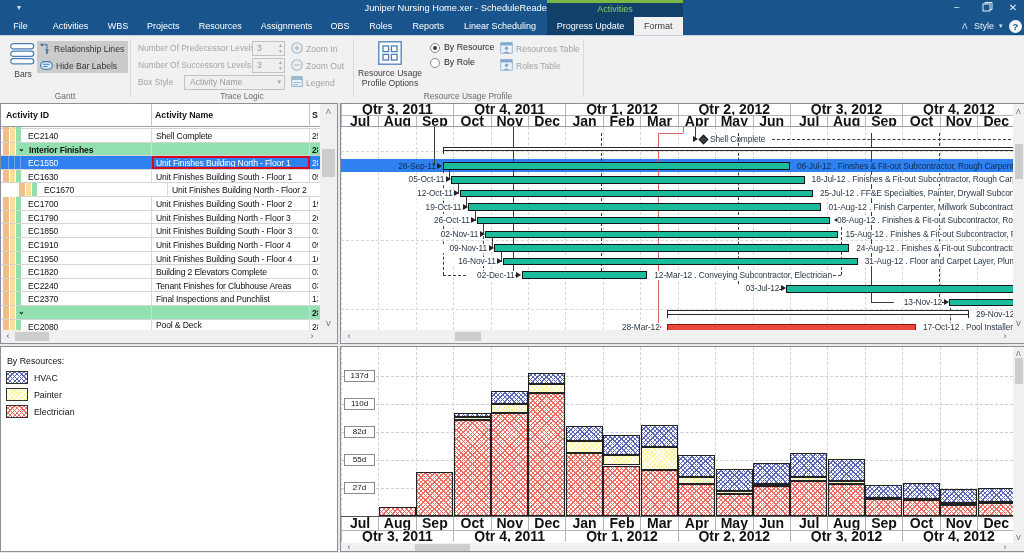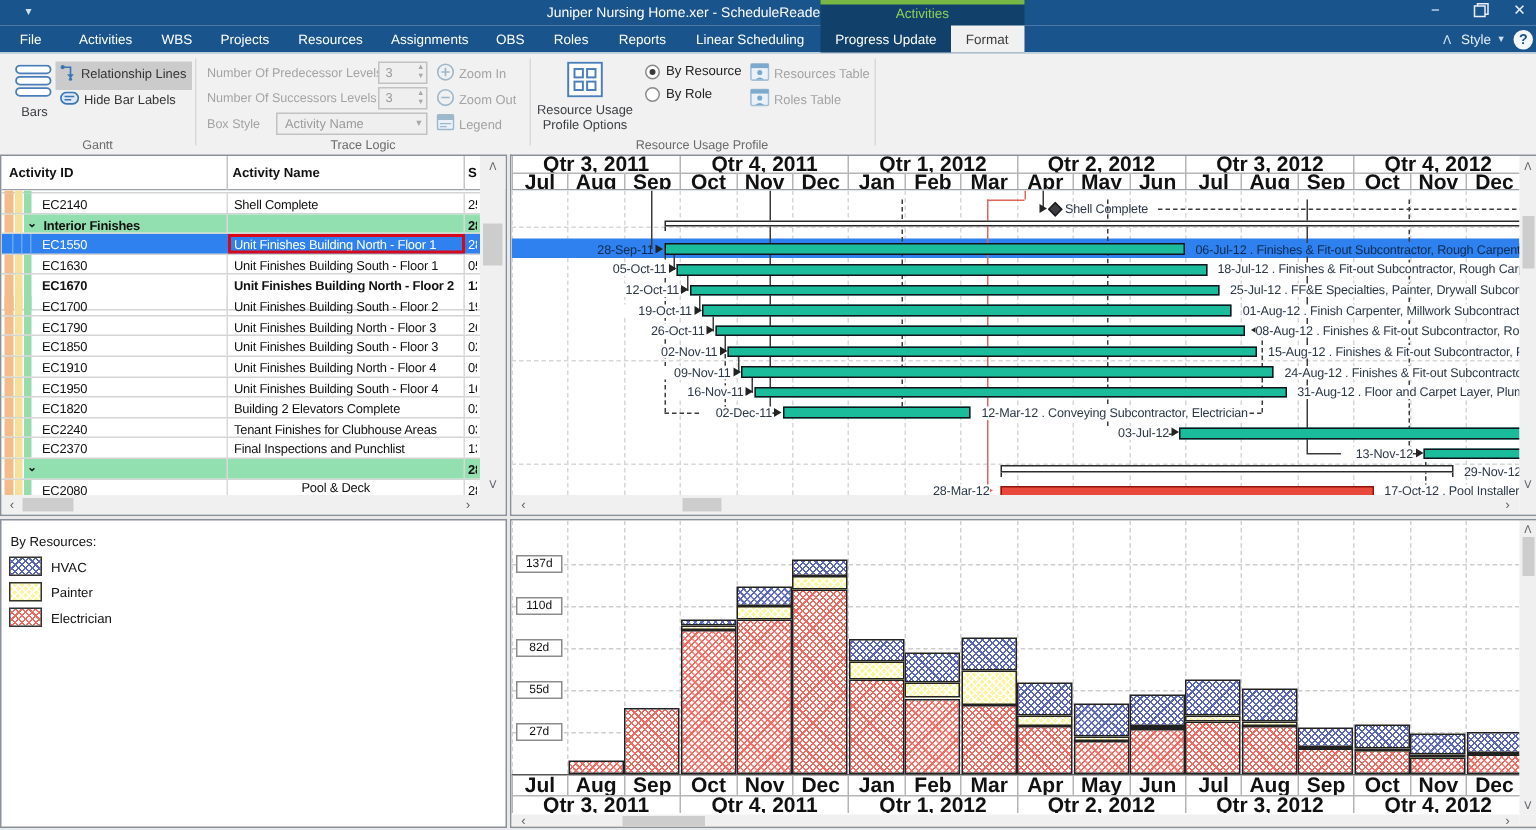--- a/index.html
+++ b/index.html
@@ -27,21 +27,21 @@
   #style-menu{left:974px;top:21px;color:#e6eef6;font-size:9px;z-index:6;}
   #style-caret{left:999px;top:22px;color:#cfe0ee;font-size:7px;z-index:6;}
   #help-btn{left:1009px;top:20px;width:13px;height:13px;border-radius:50%;background:#f5f8fb;
             color:#19538c;font-size:9.5px;font-weight:bold;text-align:center;line-height:13px;z-index:6;}
 
   
   #ribbon{left:0;top:35px;width:1024px;height:68px;background:#f1f1f1;border-top:1px solid #c3d2de;box-sizing:border-box;}
   .rib-sep{position:absolute;top:3px;width:1px;height:58px;background:#d9d9d9;}
   .grouplabel{position:absolute;top:55px;font-size:8.4px;color:#6b6b6b;text-align:center;}
   .bigbtn-label{position:absolute;font-size:8.6px;color:#3b3e42;text-align:center;line-height:10px;}
-  .smallbtn{position:absolute;height:19px;font-size:8.6px;color:#333;}
+  .smallbtn{position:absolute;height:32px;font-size:8.6px;color:#333;}
   .smallbtn .txt{position:absolute;top:3px;white-space:nowrap;}
   .disabled-txt{color:#a3a3a3;}
   .fieldlabel{position:absolute;font-size:8.4px;color:#a4a4a4;}
   .spinbox{position:absolute;width:31px;height:13px;background:#efefef;border:1px solid #c2c2c2;
            font-size:8.6px;color:#9a9a9a;}
   .spinbox .val{position:absolute;left:4px;top:1px;}
   .spin-arrows{position:absolute;right:1px;top:0px;font-size:5px;color:#a8a8a8;line-height:6px;}
   .combo{position:absolute;width:99px;height:13px;background:#efefef;border:1px solid #c2c2c2;
          font-size:8.6px;color:#9a9a9a;}
   .combo .val{position:absolute;left:5px;top:1px;}
@@ -283,21 +283,21 @@
         <div class="abs" style="left: 0px; top: 42.86px; width: 319px; height: 13.62px; border-bottom: 1px solid rgb(212, 212, 212); box-sizing: border-box;">
           <div class="abs" style="left: 2px; top: 0px; width: 5.5px; height: 100%; background: rgb(242, 189, 139);"></div>
           <div class="abs" style="left: 8.5px; top: 0px; width: 5.5px; height: 100%; background: rgb(246, 223, 153);"></div>
           <div class="abs" style="left: 14.5px; top: 0px; width: 5.5px; height: 100%; background: rgb(151, 220, 171);"></div>
           <div class="cell-text" style="left: 27px; top: 2px; width: 120px;">EC1630</div>
           <div class="cell-text" style="left: 155px; top: 2px; width: 152px;">Unit Finishes Building South - Floor 1</div>
           <div class="abs" style="left: 150px; top: 0px; width: 1px; height: 100%; background: rgb(217, 217, 217);"></div>
           <div class="abs" style="left: 308px; top: 0px; width: 1px; height: 100%; background: rgb(217, 217, 217);"></div>
           <div class="cell-text" style="left: 311px; top: 2px; width: 6px;">05-Oct-11</div>
         </div>
-        <div class="abs" style="left: 0px; top: 56.48px; width: 319px; height: 24px; border-bottom: 1px solid rgb(212, 212, 212); box-sizing: border-box; font-weight: bold;">
+        <div class="abs" style="left: 16px; top: 56.48px; width: 319px; height: 14px; border-bottom: 1px solid rgb(212, 212, 212); box-sizing: border-box;">
           <div class="abs" style="left: 2px; top: 0px; width: 5.5px; height: 100%; background: rgb(242, 189, 139);"></div>
           <div class="abs" style="left: 8.5px; top: 0px; width: 5.5px; height: 100%; background: rgb(246, 223, 153);"></div>
           <div class="abs" style="left: 14.5px; top: 0px; width: 5.5px; height: 100%; background: rgb(151, 220, 171);"></div>
           <div class="cell-text" style="left: 27px; top: 2px; width: 120px;">EC1670</div>
           <div class="cell-text" style="left: 155px; top: 2px; width: 152px;">Unit Finishes Building North - Floor 2</div>
           <div class="abs" style="left: 150px; top: 0px; width: 1px; height: 100%; background: rgb(217, 217, 217);"></div>
           <div class="abs" style="left: 308px; top: 0px; width: 1px; height: 100%; background: rgb(217, 217, 217);"></div>
           <div class="cell-text" style="left: 311px; top: 2px; width: 6px;">12-Oct-11</div>
         </div>
         <div class="abs" style="left: 0px; top: 70.1px; width: 319px; height: 13.62px; border-bottom: 1px solid rgb(212, 212, 212); box-sizing: border-box;">
@@ -387,21 +387,21 @@
           <div class="cell-text" style="left: 17px; top: 1px; width: 10px; font-weight: bold; font-size: 8px;">⌄</div>
           <div class="abs" style="left: 150px; top: 0px; width: 1px; height: 100%; background: rgb(217, 217, 217);"></div>
           <div class="abs" style="left: 308px; top: 0px; width: 1px; height: 100%; background: rgb(217, 217, 217);"></div>
           <div class="cell-text" style="left: 311px; top: 2px; width: 6px; font-weight: bold;">28-Mar-12</div>
         </div>
         <div class="abs" style="left: 0px; top: 192.68px; width: 319px; height: 13.62px; border-bottom: 1px solid rgb(212, 212, 212); box-sizing: border-box;">
           <div class="abs" style="left: 2px; top: 0px; width: 5.5px; height: 100%; background: rgb(242, 189, 139);"></div>
           <div class="abs" style="left: 8.5px; top: 0px; width: 5.5px; height: 100%; background: rgb(246, 223, 153);"></div>
           <div class="abs" style="left: 14.5px; top: 0px; width: 5.5px; height: 100%; background: rgb(151, 220, 171);"></div>
           <div class="cell-text" style="left: 27px; top: 2px; width: 120px;">EC2080</div>
-          <div class="cell-text" style="left: 155px; top: 0; width: 136px; margin-left: 45px;">Pool &amp; Deck</div>
+          <div class="cell-text" style="left: 155px; top: 0; width: 136px;">Pool &amp; Deck</div>
           <div class="abs" style="left: 150px; top: 0px; width: 1px; height: 100%; background: rgb(217, 217, 217);"></div>
           <div class="abs" style="left: 308px; top: 0px; width: 1px; height: 100%; background: rgb(217, 217, 217);"></div>
           <div class="cell-text" style="left: 311px; top: 2px; width: 6px;">28-Mar-12</div>
         </div>
       </div>
       <div class="sb" style="left: 319px; top: 0px; width: 17px; height: 226px;">
         <div class="arr" style="left: 0px; top: 3px; width: 17px;">ᐱ</div>
         <div class="thumb" style="left: 2px; top: 45px; width: 13px; height: 28px;"></div>
         <div class="arr" style="left: 0px; top: 215px; width: 17px;">ᐯ</div>
       </div>

